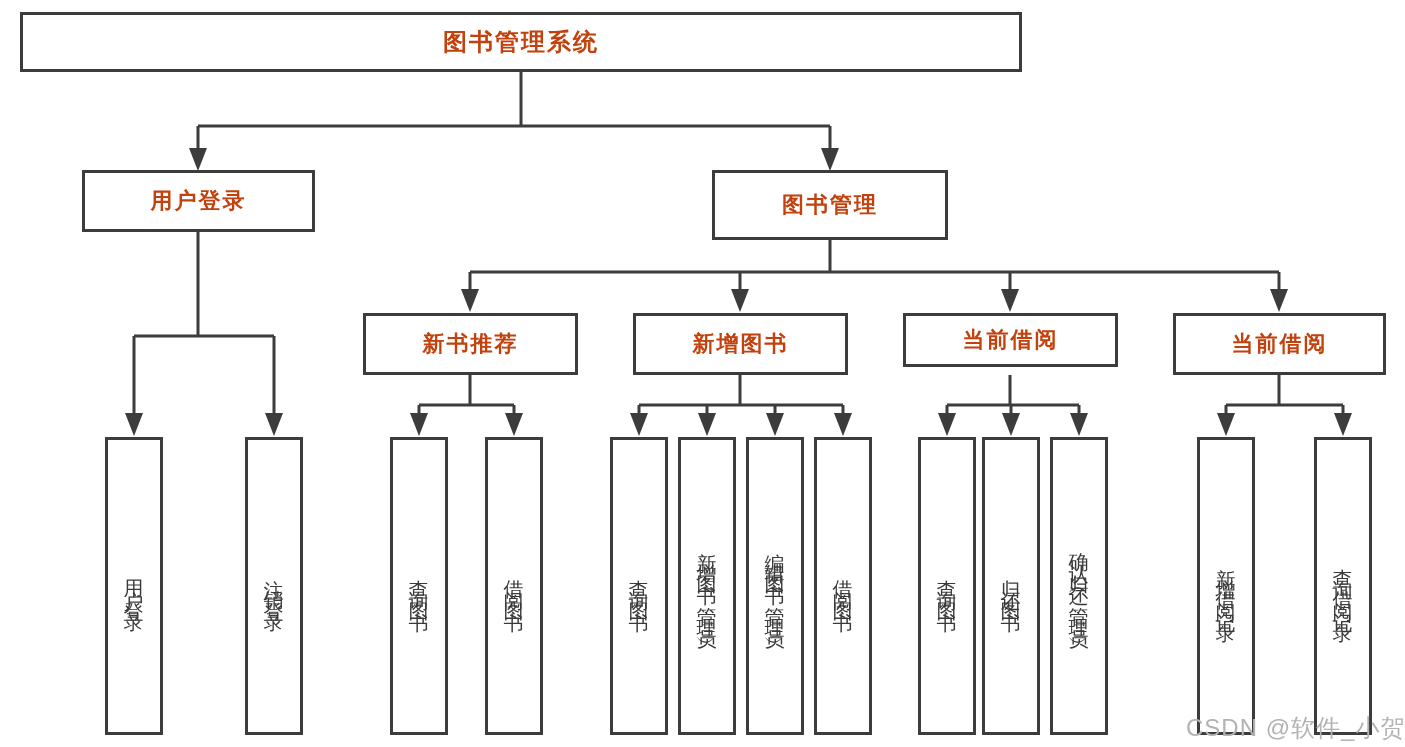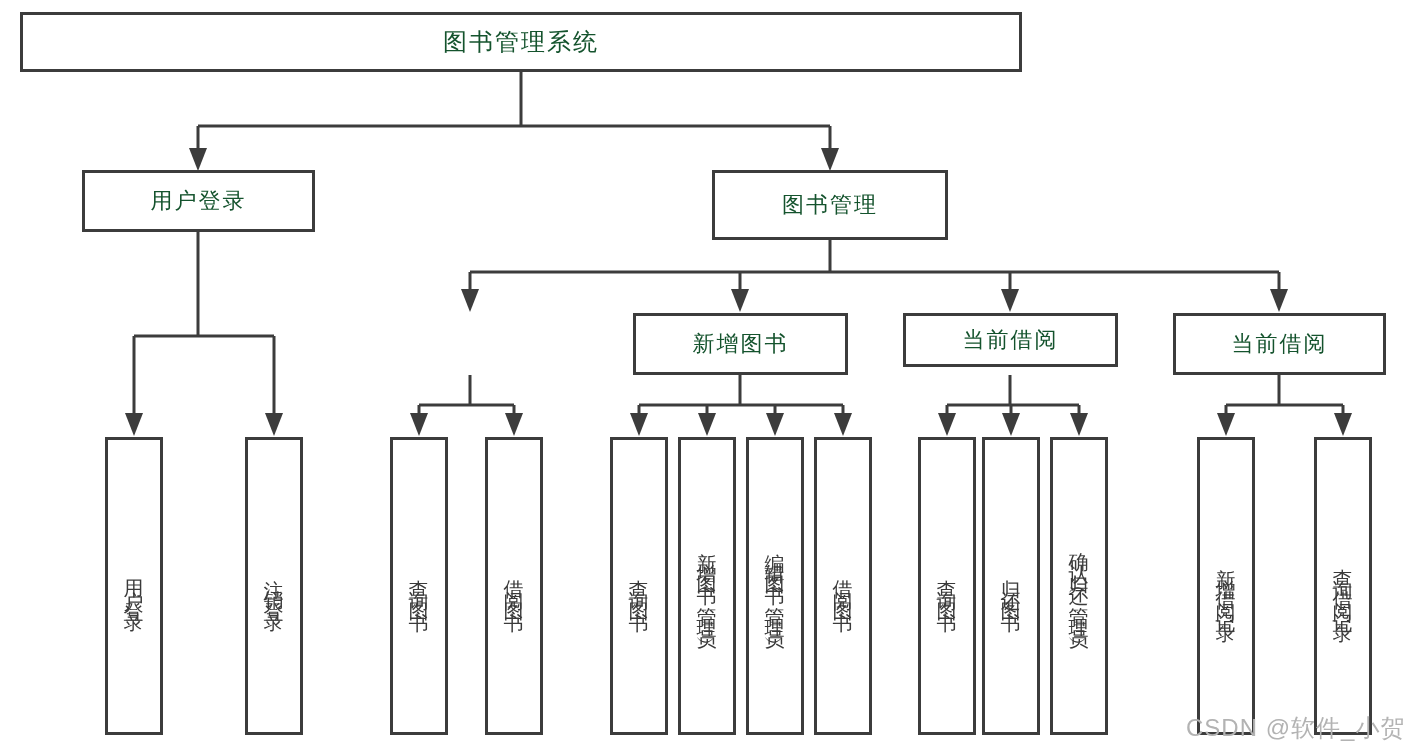--- a/index.html
+++ b/index.html
@@ -7,21 +7,21 @@
     position:relative;width:1405px;height:747px;background:#ffffff;
     font-family:"Liberation Sans",sans-serif;overflow:hidden;
   }
   .edges-svg{position:absolute;left:0;top:0;width:1405px;height:747px;}
   .edge-path{stroke:#3c3c3c;stroke-width:3;fill:none;}
   .arrow-head{fill:#3c3c3c;stroke:none;}
   .box{
     position:absolute;box-sizing:border-box;background:#ffffff;
     border:3px solid #3c3c3c;display:flex;align-items:center;justify-content:center;
   }
-  .hlabel{font-size:22px;color:#14532d;letter-spacing:2px;white-space:nowrap;}
+  .hlabel{font-size:22px;color:#c2410c;letter-spacing:2px;white-space:nowrap;font-weight:bold;}
   .root-box .hlabel{font-size:24px;}
   .vlabel{
     writing-mode:vertical-rl;text-orientation:mixed;
     font-size:20px;line-height:1;letter-spacing:11px;color:#3a3a3a;
   }
   .watermark{
     position:absolute;left:1186px;top:712px;z-index:4;
     font-size:24px;color:#b3b3b3;letter-spacing:1px;white-space:nowrap;
   }
 </style>
@@ -66,20 +66,23 @@
     <span class="hlabel">图书管理系统</span>
   </div>
 
   <div class="box" style="left:82px;top:170px;width:233px;height:62px">
     <span class="hlabel">用户登录</span>
   </div>
   <div class="box" style="left:712px;top:170px;width:236px;height:70px">
     <span class="hlabel">图书管理</span>
   </div>
 
+  <div class="box" style="left:363px;top:313px;width:215px;height:62px">
+    <span class="hlabel">新书推荐</span>
+  </div>
   <div class="box" style="left:633px;top:313px;width:215px;height:62px">
     <span class="hlabel">新增图书</span>
   </div>
   <div class="box" style="left:903px;top:313px;width:215px;height:54px">
     <span class="hlabel">当前借阅</span>
   </div>
   <div class="box" style="left:1173px;top:313px;width:213px;height:62px">
     <span class="hlabel">当前借阅</span>
   </div>
 

